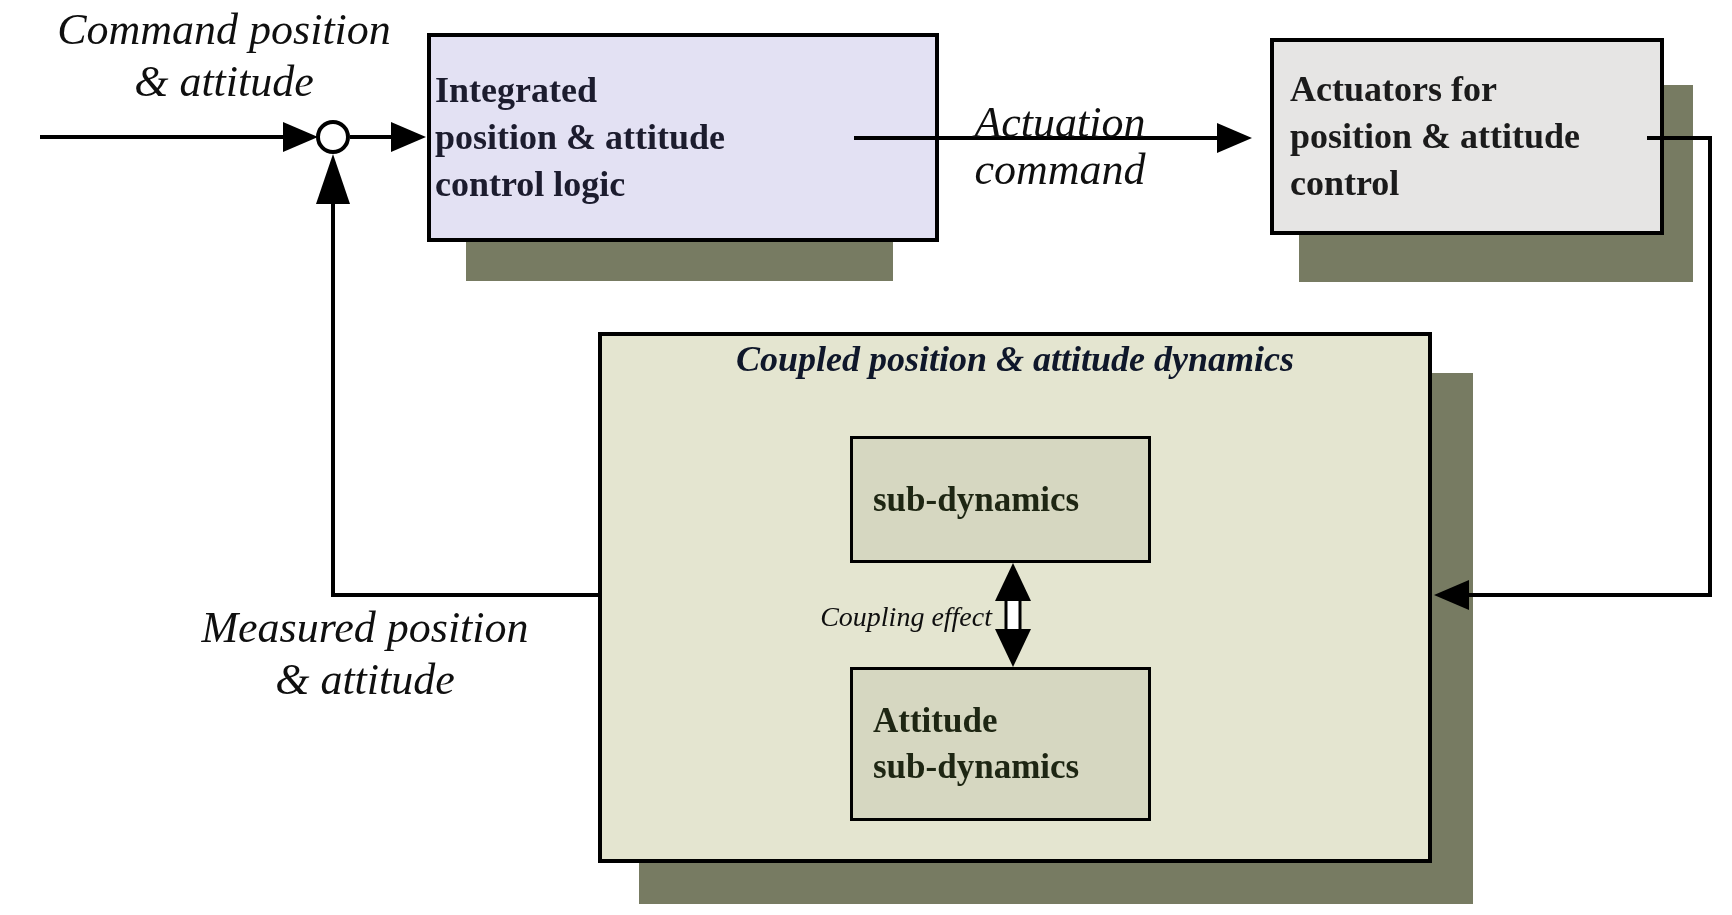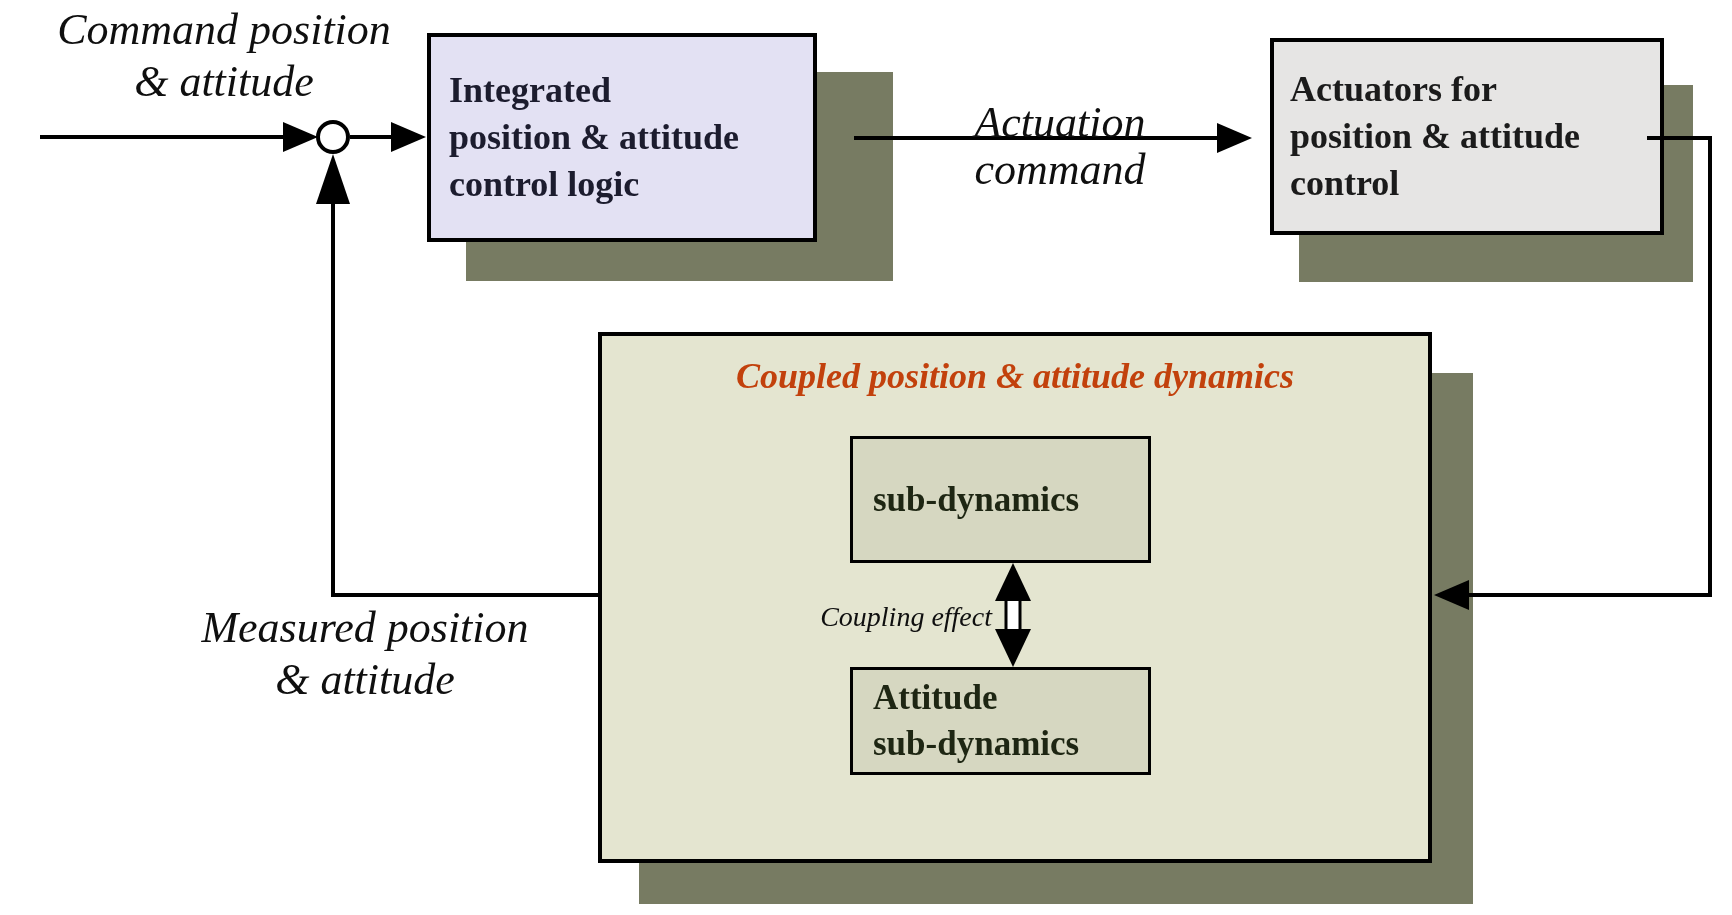--- a/index.html
+++ b/index.html
@@ -16,60 +16,60 @@
   .block .bl{white-space:nowrap;}
   .subblock{
     position:absolute;z-index:2;border:3px solid #000;box-sizing:border-box;
     display:flex;flex-direction:column;justify-content:center;
     font-weight:bold;font-size:35px;line-height:46px;color:#1e2613;
   }
   .plant{
     position:absolute;z-index:2;border:4px solid #000;box-sizing:border-box;
   }
   .plant-title{
-    margin-top:19px;text-align:center;font-weight:bold;font-style:italic;
-    font-size:36px;color:#c2410c;white-space:nowrap;
+    margin-top:2px;text-align:center;font-weight:bold;font-style:italic;
+    font-size:36px;color:#0f172a;white-space:nowrap;
   }
   .signal{
     position:absolute;z-index:4;font-style:italic;font-size:44px;line-height:52px;
     color:#0f0f0f;text-align:center;white-space:nowrap;
   }
   .signal.small{font-size:28px;line-height:38px;}
   svg.wires{position:absolute;left:0;top:0;z-index:3;pointer-events:none;}
 </style>
 </head>
 <body>
 
 <div class="canvas">
 
   <div class="shadow" style="left: 466px; top: 72px; width: 427px; height: 209px; background: rgb(119, 123, 98);"></div>
   <div class="shadow" style="left: 1299px; top: 85px; width: 394px; height: 197px; background: rgb(119, 123, 98);"></div>
   <div class="shadow" style="left: 639px; top: 373px; width: 834px; height: 531px; background: rgb(119, 123, 98);"></div>
 
-  <div class="block" style="left: 427px; top: 33px; width: 390px; height: 209px; padding-left: 18px; background: rgb(227, 225, 243);">
+  <div class="block" style="left: 427px; top: 33px; width: 512px; height: 209px; padding-left: 4px; background: rgb(227, 225, 243);">
     <div class="bl">Integrated</div>
     <div class="bl">position &amp; attitude</div>
     <div class="bl">control logic</div>
   </div>
 
   <div class="block" style="left: 1253px; top: 38px; width: 394px; height: 197px; padding-left: 16px; color: rgb(27, 27, 27); background: rgb(230, 229, 228); margin-left: 17px;">
     <div class="bl">Actuators for</div>
     <div class="bl">position &amp; attitude</div>
     <div class="bl">control</div>
   </div>
 
   <div class="plant" style="left: 598px; top: 332px; width: 834px; height: 531px; background: rgb(228, 229, 208);">
     <div class="plant-title">Coupled position &amp; attitude dynamics</div>
   </div>
 
   <div class="subblock" style="left: 850px; top: 436px; width: 301px; height: 127px; padding-left: 20px; background: rgb(214, 215, 193);">
     <div class="bl">sub-dynamics</div>
   </div>
 
-  <div class="subblock" style="left: 850px; top: 667px; width: 301px; height: 108px; padding-left: 20px; background: rgb(214, 215, 193);">
+  <div class="subblock" style="left: 850px; top: 667px; width: 301px; height: 154px; padding-left: 20px; background: rgb(214, 215, 193);">
     <div class="bl">Attitude</div>
     <div class="bl">sub-dynamics</div>
   </div>
 
   <svg class="wires" width="1732" height="915" viewBox="0 0 1732 915">
 
     <path d="M40 137 H300" stroke="#000" stroke-width="4" fill="none"></path>
     <polygon points="318,137 283,122 283,152" fill="#000"></polygon>
 
     <circle cx="333" cy="137" r="15" fill="#fff" stroke="#000" stroke-width="4"></circle>

